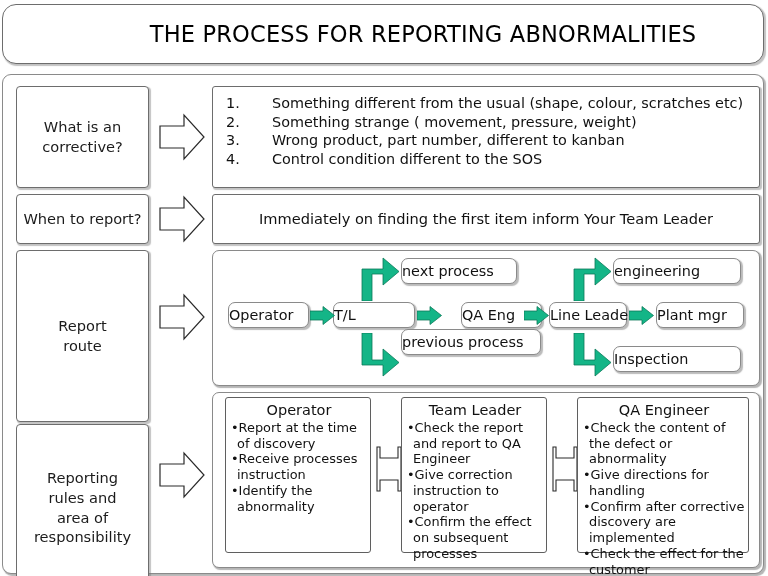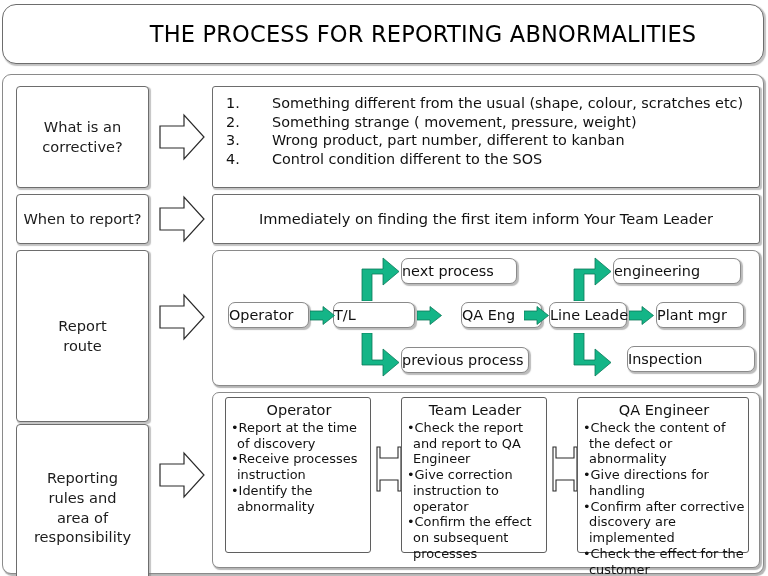--- a/index.html
+++ b/index.html
@@ -210,24 +210,24 @@
       <span>Plant mgr</span>
     </div>
 
     <div class="node" style="left:188px; top:7px; width:116px; height:26px;">
       <span>next process</span>
     </div>
     <div class="node" style="left:400px; top:7px; width:128px; height:26px;">
       <span>engineering</span>
     </div>
 
-    <div class="node" style="left:188px; top:96px; width:128px; height:26px;">
+    <div class="node" style="left:188px; top:78px; width:140px; height:26px;">
       <span>previous process</span>
     </div>
-    <div class="node" style="left:414px; top:95px; width:128px; height:26px;">
+    <div class="node" style="left:400px; top:95px; width:128px; height:26px;">
       <span>Inspection</span>
     </div>
 
     <div class="garrow" style="left:97px; top:55px;">
       <svg width="25" height="19" viewBox="0 0 25 19">
         <path d="M0,5 L13,5 L13,0.5 L24.5,9.5 L13,18.5 L13,14 L0,14 Z" fill="#14b587" stroke="#0b7a59" stroke-width="0.8"></path>
       </svg>
     </div>
     <div class="garrow" style="left:204px; top:55px;">
       <svg width="25" height="19" viewBox="0 0 25 19">

